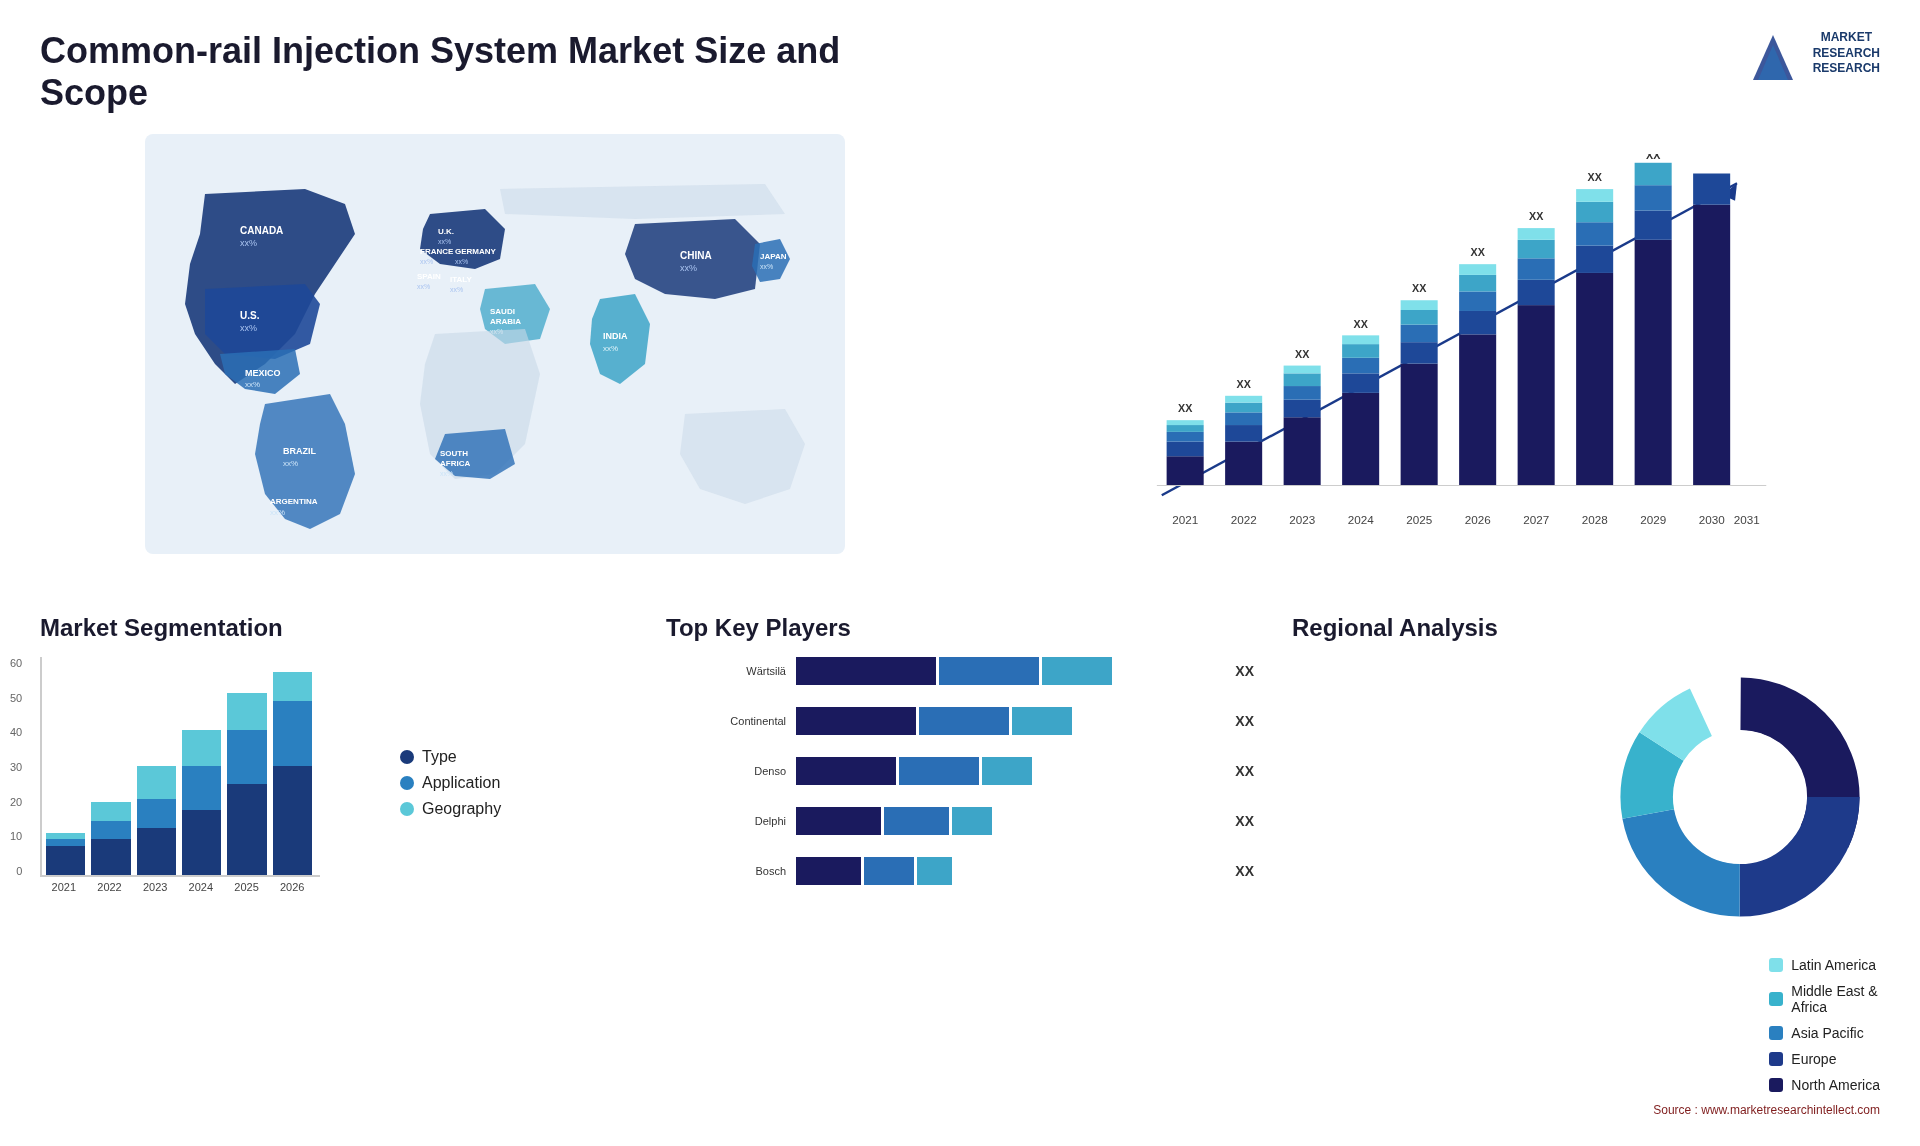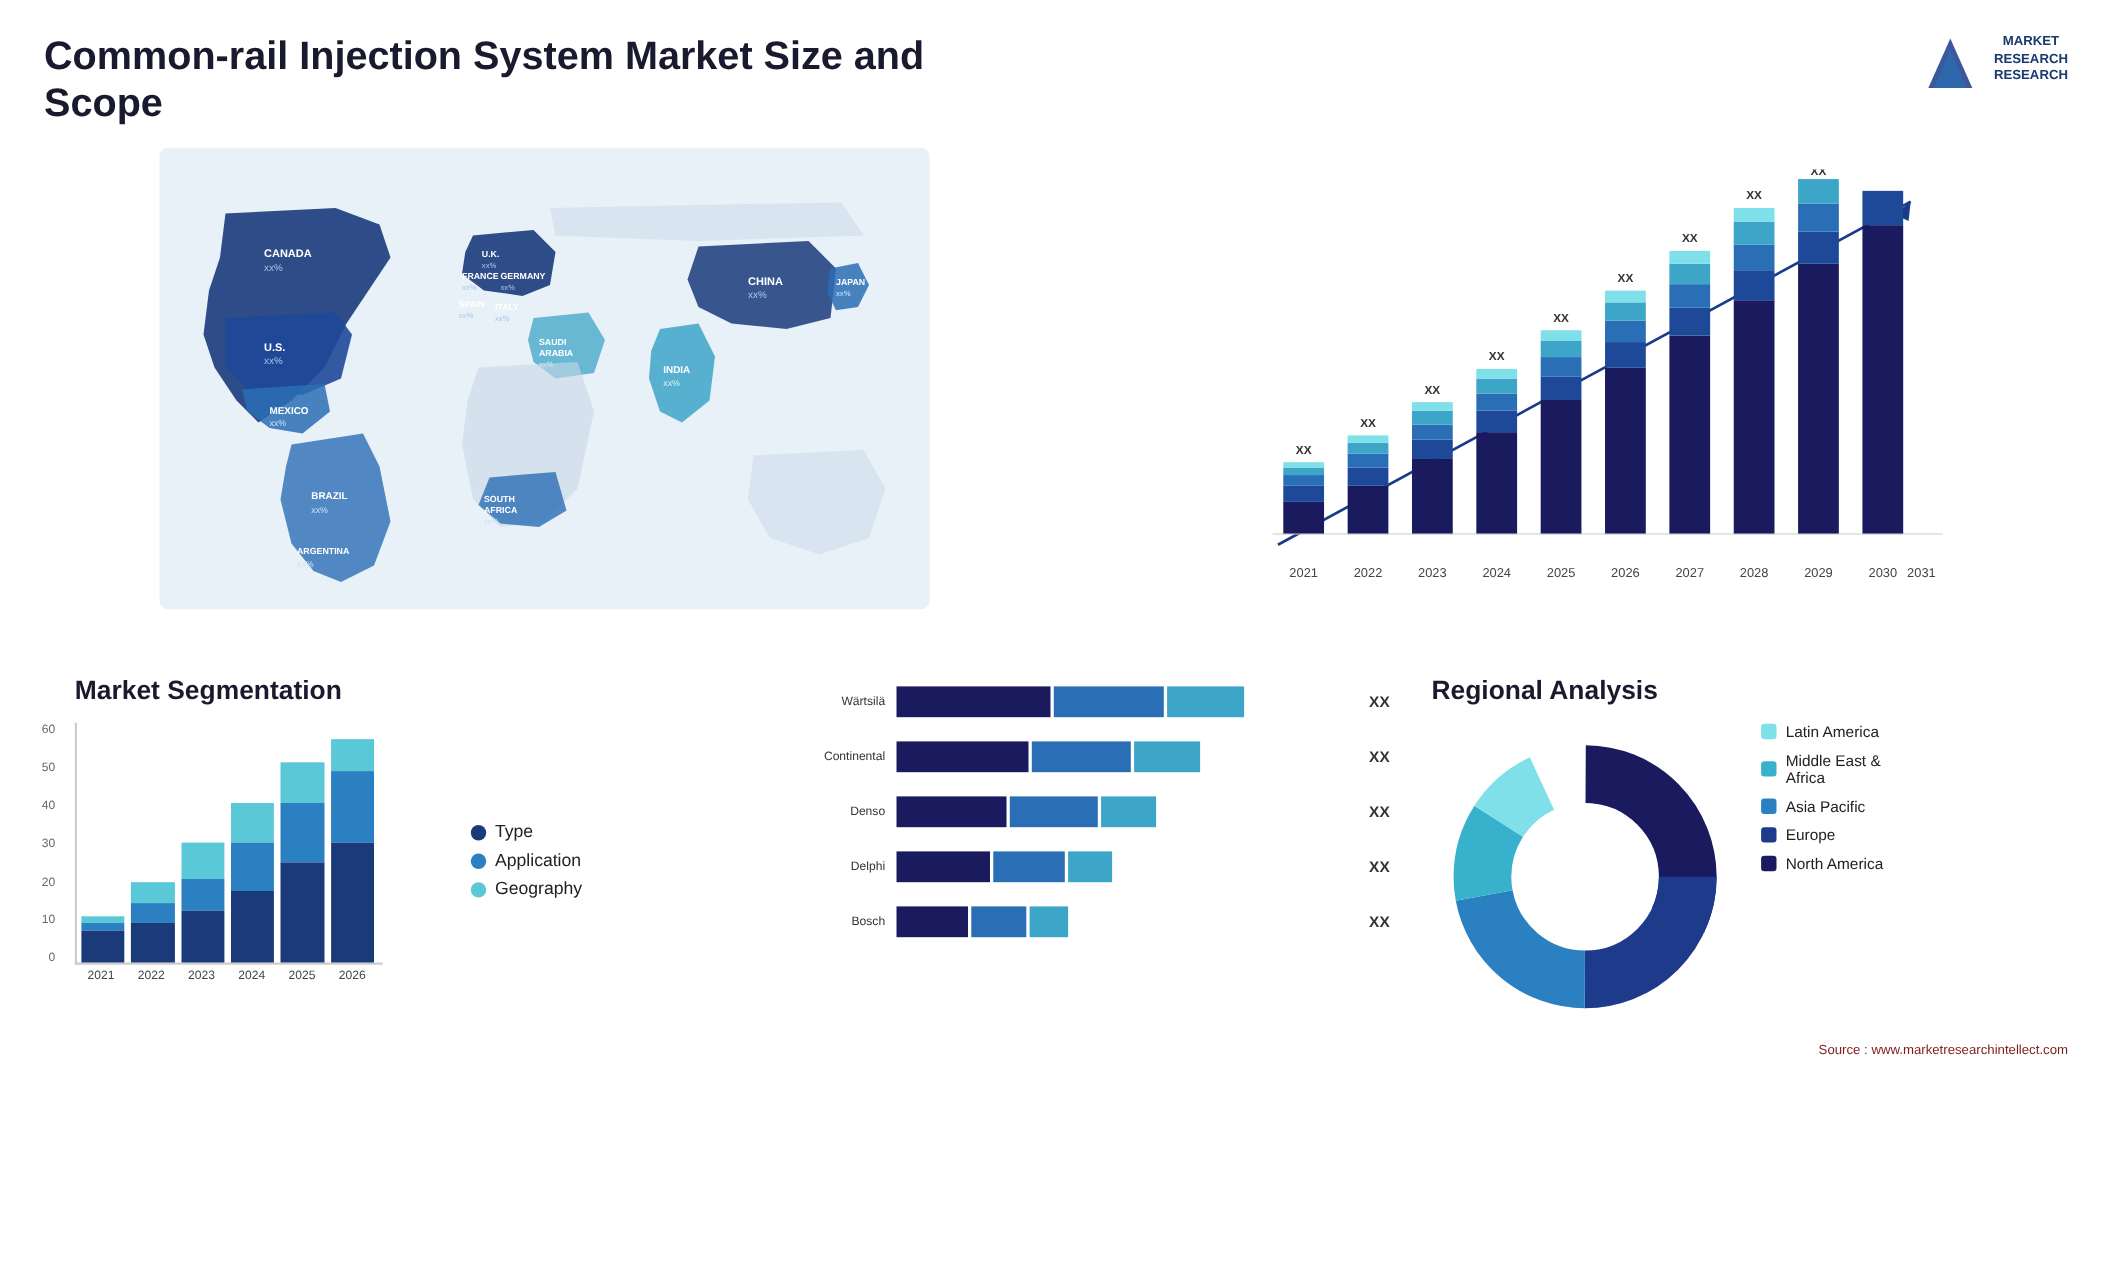--- a/index.html
+++ b/index.html
@@ -56,21 +56,20 @@
       height: 450px;
       padding: 20px;
     }
 
     
     .bottom-grid {
       display: grid;
       grid-template-columns: 1fr 1fr 1fr;
       gap: 38px;
       margin-top: 10px;
-      margin-left: 28px;
     }
 
     
     .section-title {
       font-size: 24px;
       font-weight: 700;
       color: #1a1a2e;
       margin-bottom: 15px;
     }
 
@@ -139,22 +138,23 @@
       font-size: 14px;
       font-weight: 700;
       color: #333;
       margin-left: 6px;
     }
 
     
     .regional-section {}
     .donut-container {
       display: flex;
-      align-items: flex-start;
+      align-items: flex-end;
       gap: 20px;
+      flex-direction: column;
     }
     .regional-legend {
       display: flex;
       flex-direction: column;
       gap: 10px;
     }
     .regional-legend-item {
       display: flex;
       align-items: center;
       gap: 8px;
@@ -430,20 +430,21 @@
         </div>
         <div class="legend-item">
           <div class="legend-dot" style="background:#5bc8d8;"></div>
           <span>Geography</span>
         </div>
       </div>
     </div>
   </div>
 
   <div class="players-section">
+    <div class="section-title">Top Key Players</div>
 
     <div style="display:flex; flex-direction:column; gap:12px; margin-top:10px;">
 
       <div class="player-row">
         <div class="player-name">Wärtsilä</div>
         <div class="player-bar-container">
           <div class="player-bar-seg" style="width:140px; background:#1a1a5e;"></div>
           <div class="player-bar-seg" style="width:100px; background:#2a6eb5;"></div>
           <div class="player-bar-seg" style="width:70px; background:#3da5c8;"></div>
         </div>

